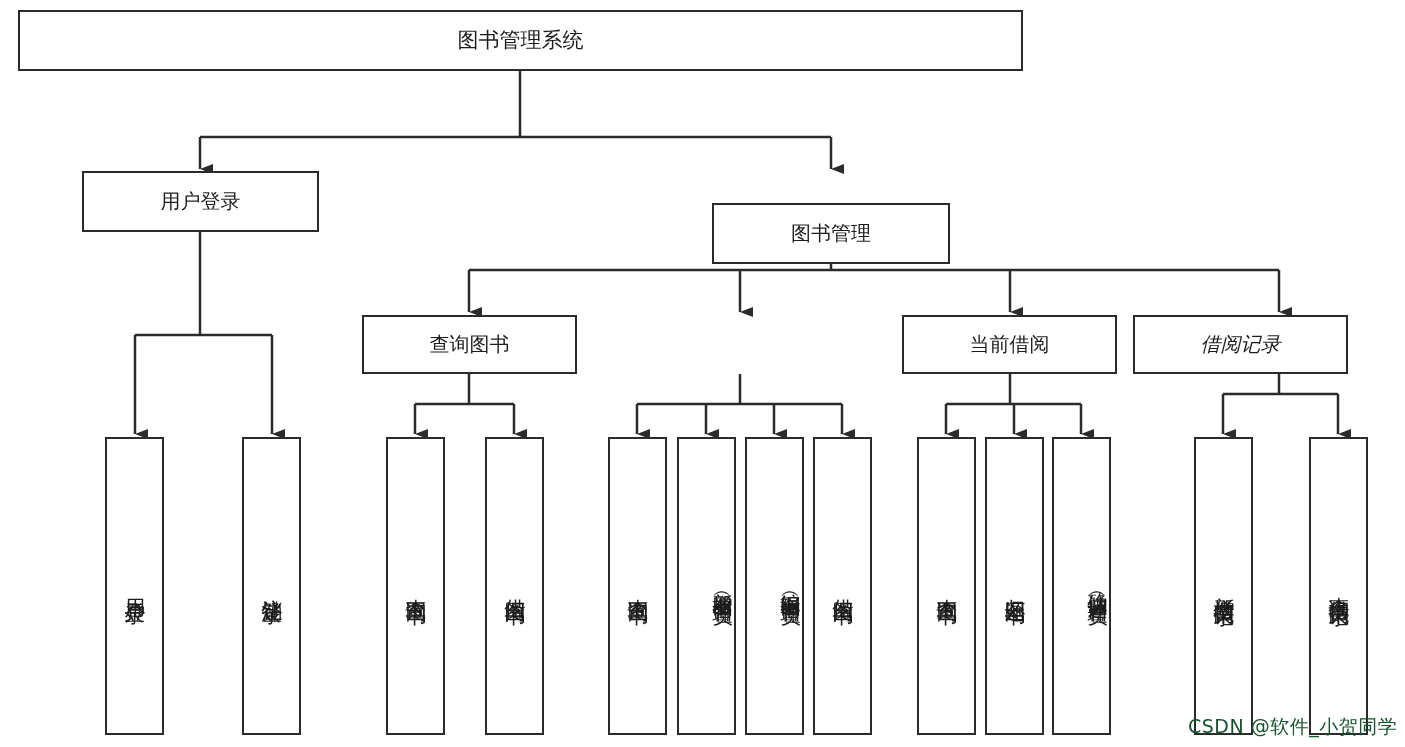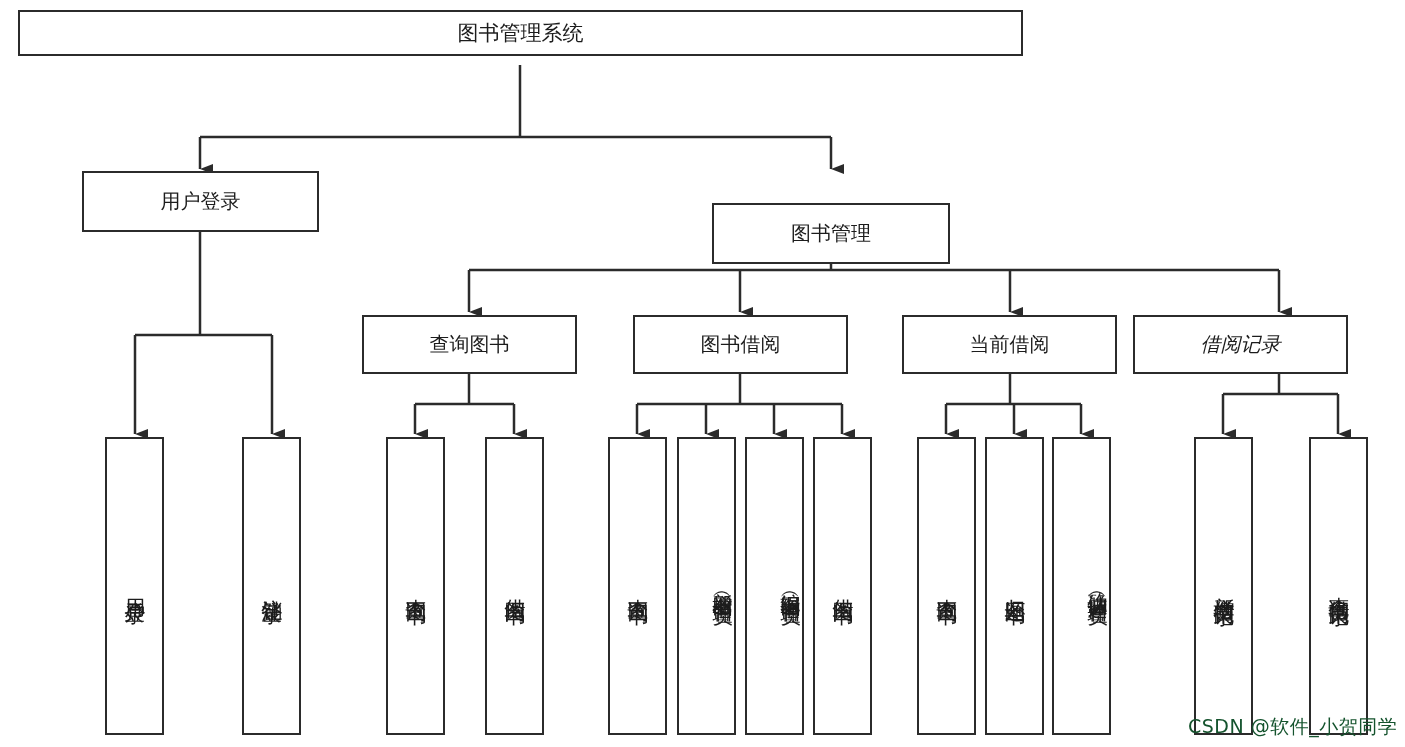--- a/index.html
+++ b/index.html
@@ -119,36 +119,33 @@
       <path d="M1014,404 L1014,434" marker-end="url(#arrow)"></path>
       <path d="M1081,404 L1081,434" marker-end="url(#arrow)"></path>
 
       <path d="M1279,374 L1279,394"></path>
       <path d="M1223,394 L1338,394"></path>
       <path d="M1223,394 L1223,434" marker-end="url(#arrow)"></path>
       <path d="M1338,394 L1338,434" marker-end="url(#arrow)"></path>
     </g>
   </svg>
 
-  <div class="node root" style="left:18px; top:10px; width:1005px; height:46px;">
+  <div class="node root" style="left:18px; top:10px; width:1005px; height:61px;">
     <span>图书管理系统</span>
   </div>
 
   <div class="node level2" style="left:82px; top:171px; width:237px; height:61px;">
     <span>用户登录</span>
   </div>
   <div class="node level2" style="left:712px; top:171px; width:238px; height:61px;margin-top:32px;">
     <span>图书管理</span>
   </div>
 
   <div class="node level2" style="left:362px; top:315px; width:215px; height:59px;">
     <span>查询图书</span>
-  </div>
-  <div class="node level2" style="left:633px; top:315px; width:215px; height:59px;">
-    <span>图书借阅</span>
   </div>
   <div class="node level2" style="left:902px; top:315px; width:215px; height:59px;">
     <span>当前借阅</span>
   </div>
   <div class="node level2" style="left:1133px; top:315px; width:215px; height:59px;font-style:italic;">
     <span>借阅记录</span>
   </div>
 
   <div class="node leaf" style="left:105px; top:437px; width:59px; height:298px;">
     <span>用户登录</span>

